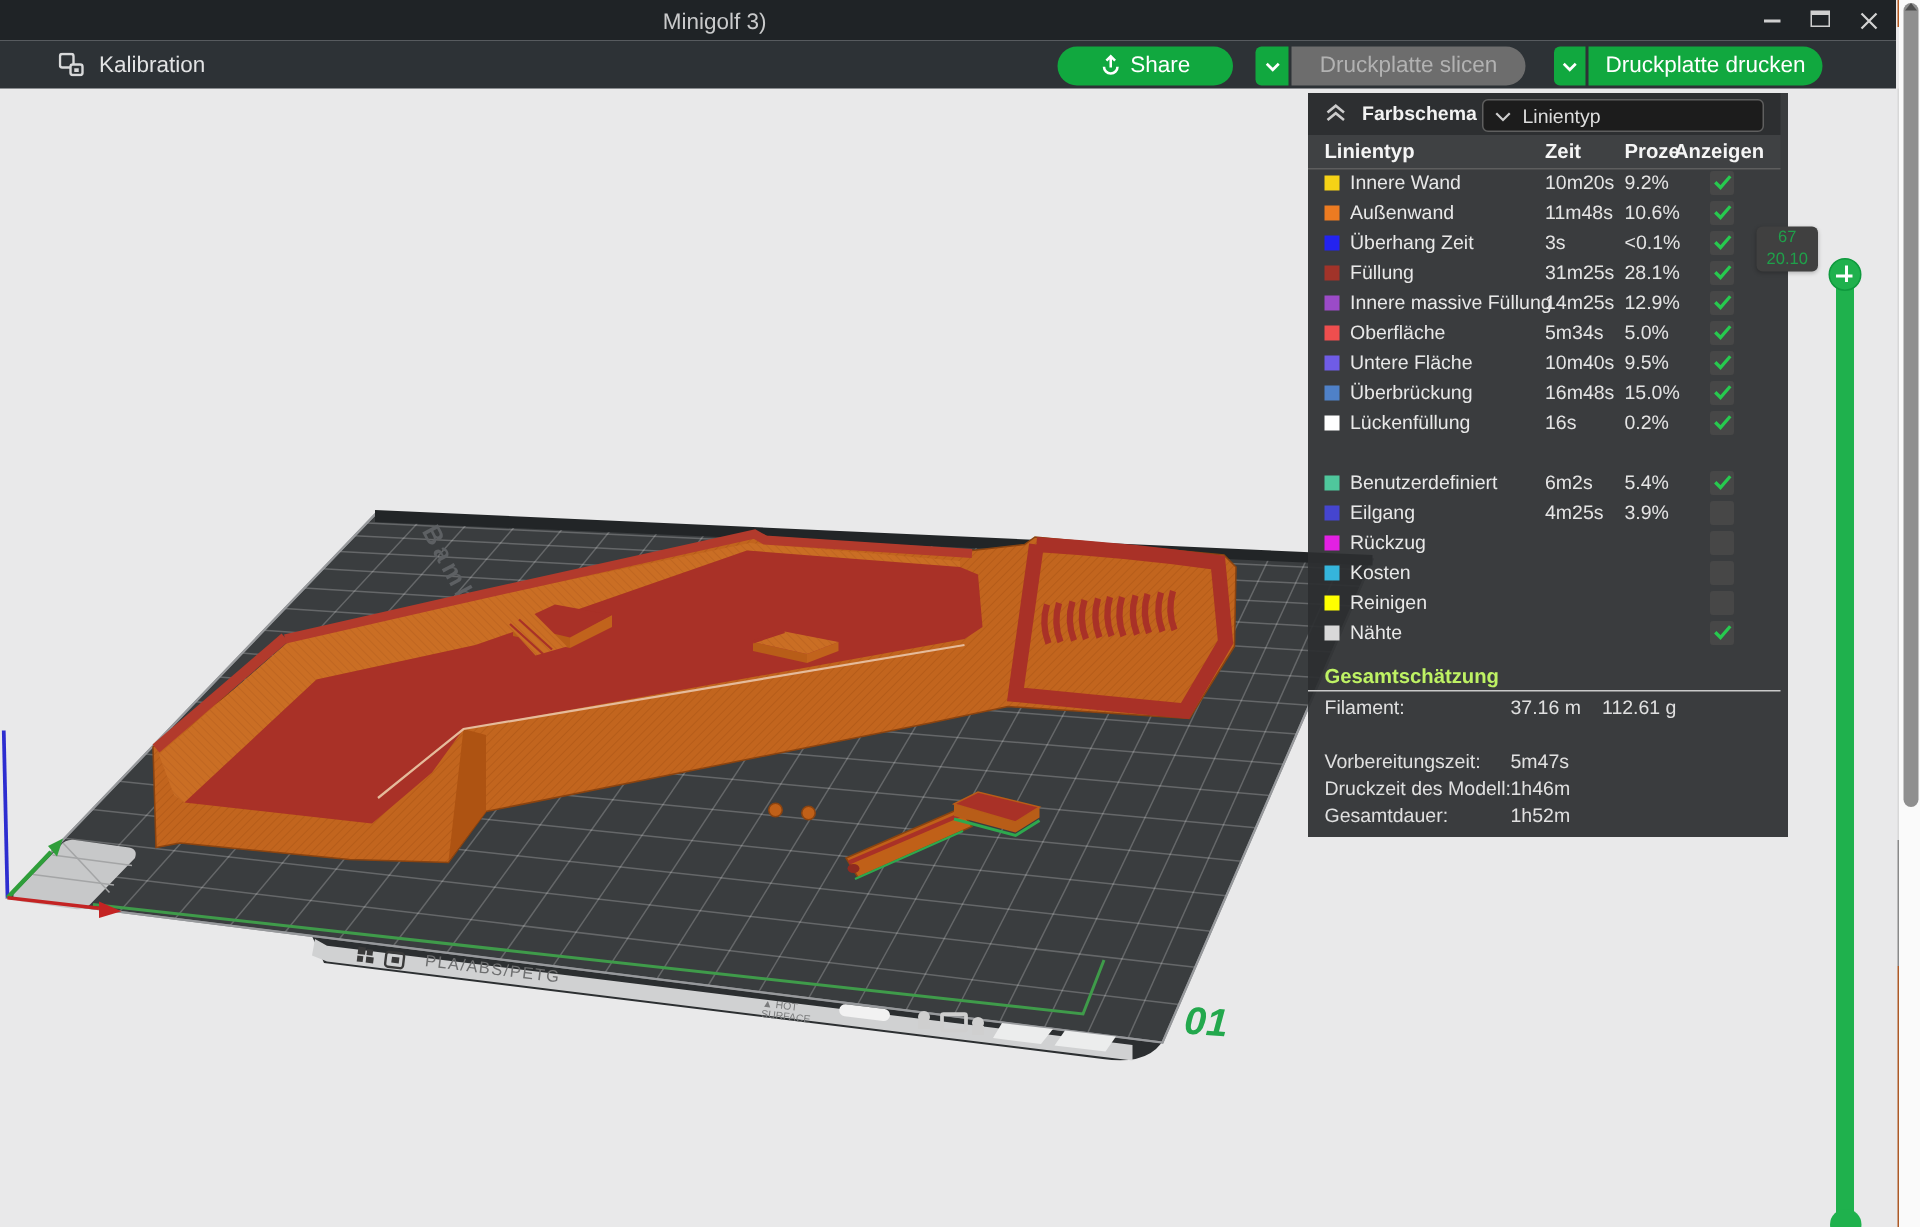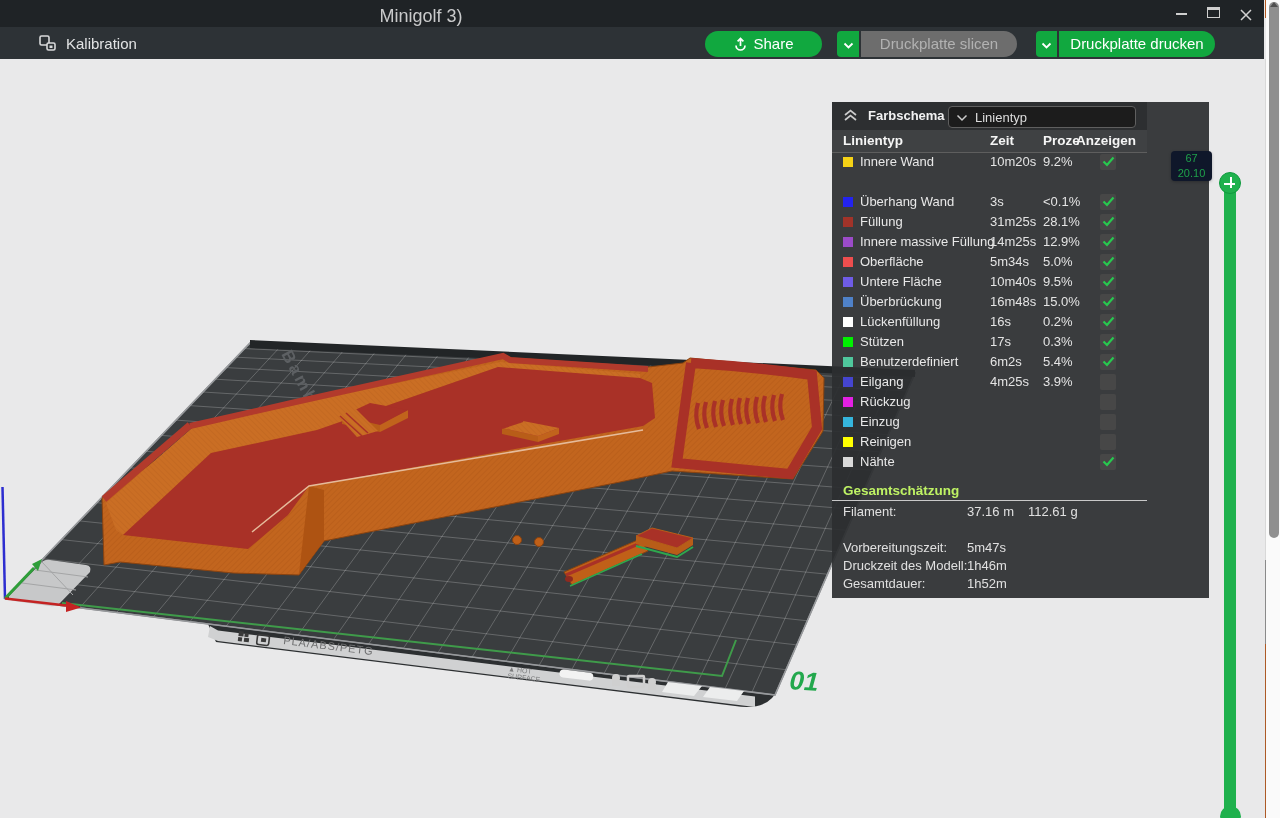--- a/index.html
+++ b/index.html
@@ -1,31 +1,31 @@
 <!DOCTYPE html>
 <html><head><meta charset="utf-8">
 <style>
 *{margin:0;padding:0;box-sizing:border-box;font-family:"Liberation Sans",sans-serif;}
 html,body{width:1280px;height:818px;overflow:hidden;background:#e9e9ea;}
 #titlebar{position:absolute;left:0;top:0;width:1264px;height:27px;background:#1f2326;}
-#title{position:absolute;left:331px;top:6px;width:180px;text-align:center;font-size:18px;color:#c9cacb;}
+#title{position:absolute;left:331px;top:6px;width:180px;text-align:right;font-size:15px;color:#c9cacb;}
 #wmin{position:absolute;left:1176px;top:13px;width:11px;height:2px;background:#cfcfcf;}
 #wmax{position:absolute;left:1207px;top:7px;width:13px;height:11px;border:1.5px solid #cfcfcf;border-top:3.5px solid #cfcfcf;}
 #wclose{position:absolute;left:1240px;top:7px;width:12px;height:12px;}
 #toolbar{position:absolute;left:0;top:27px;width:1264px;height:32px;background:#2d3236;}
 #tbicon{position:absolute;left:39px;top:35px;}
 #kalib{position:absolute;left:66px;top:35px;font-size:15px;color:#e2e3e4;}
 .gbtn{position:absolute;top:31px;height:26px;background:#11a83f;color:#fff;font-size:15px;text-align:center;line-height:26px;}
 #share{left:705px;width:117px;border-radius:13px;}
 #chev1{left:837px;width:22px;border-radius:4px 0 0 4px;}
 #chev2{left:1036px;width:21px;border-radius:4px 0 0 4px;}
 #slice{position:absolute;left:861px;top:31px;width:156px;height:26px;background:#6d6d6d;color:#b2b2b2;font-size:15px;text-align:center;line-height:26px;border-radius:0 13px 13px 0;}
 #print{left:1059px;width:156px;border-radius:0 13px 13px 0;}
 #viewport{position:absolute;left:0;top:59px;width:1264px;height:759px;background:#e9e9ea;}
-#panel{position:absolute;left:832px;top:62px;width:377px;height:496px;background:rgba(44,46,48,0.93);color:#e4e4e4;margin-top:40px;}
+#panel{position:absolute;left:872px;top:62px;width:320px;height:496px;background:rgba(44,46,48,0.93);color:#e4e4e4;}
 #phead{position:absolute;left:0;top:0;width:315px;height:28px;background:rgba(34,36,38,0.55);}
 #pcollapse{position:absolute;left:11px;top:5px;color:#cccccc;}
 #ptitle{position:absolute;left:36px;top:6px;font-size:13px;font-weight:bold;color:#f2f2f2;}
 #pdrop{position:absolute;left:116px;top:4px;width:188px;height:22px;background:#1c1c1c;border:1px solid #5f5f5f;border-radius:4px;}
 #pdrop span{position:absolute;left:26px;top:3px;font-size:13px;color:#dddddd;}
 #pdrop svg{position:absolute;left:7px;top:7px;}
 #thead{position:absolute;left:0;top:28px;width:315px;height:22px;background:rgba(68,70,72,0.5);font-weight:bold;font-size:13.5px;color:#f5f5f5;}
 #thead .c1{position:absolute;left:11px;top:3px;}
 #thead .c2{position:absolute;left:158px;top:3px;}
 #thead .c3{position:absolute;left:211px;top:3px;width:36px;overflow:hidden;white-space:nowrap;}
@@ -42,21 +42,21 @@
 #gline{position:absolute;left:0;top:398px;width:315px;height:1px;background:#c9c9c9;}
 .srow{position:absolute;left:0;width:315px;height:18px;font-size:13px;color:#e0e0e0;}
 .srow .sa{position:absolute;left:11px;top:0;}
 .srow .sb{position:absolute;left:135px;top:0;}
 .srow .sc{position:absolute;left:196px;top:0;}
 #slidertrack{position:absolute;left:1224px;top:183px;width:12px;height:635px;background:#1fb14d;}
 #sliderknob{position:absolute;left:1219px;top:172px;width:22px;height:22px;border-radius:50%;background:#1fb14d;border:1.5px solid #0f9a3e;}
 #sliderknob:before{content:"";position:absolute;left:9.5px;top:4px;width:2px;height:11px;background:#fff;}
 #sliderknob:after{content:"";position:absolute;left:4px;top:9.5px;width:11px;height:2px;background:#fff;}
 #botknob{position:absolute;left:1220px;top:806px;width:21px;height:21px;border-radius:50%;background:#1fb14d;}
-#tooltip{position:absolute;left:1171px;top:151px;width:41px;height:30px;background:#0f172a;border-radius:4px;box-shadow:0 1px 3px rgba(0,0,0,0.25);text-align:center;font-size:11px;color:#1fa04a;line-height:15px;}
+#tooltip{position:absolute;left:1171px;top:151px;width:41px;height:30px;background:#404040;border-radius:4px;box-shadow:0 1px 3px rgba(0,0,0,0.25);text-align:center;font-size:11px;color:#1fa04a;line-height:15px;}
 #sbtrack{position:absolute;left:1266px;top:0;width:14px;height:818px;background:#fafafa;}
 #sbthumb{position:absolute;left:1269px;top:2px;width:10px;height:536px;background:#8f8f8f;border-radius:5px;}
 #sbarrow{position:absolute;left:1270px;top:2px;width:0px;height:0;border-left:4px solid transparent;border-right:4px solid transparent;border-bottom:5px solid #4f4f4f;z-index:5;}
 .vline{position:absolute;width:1.5px;}
 </style></head>
 <body>
 <div id="viewport"><svg width="1264" height="759" viewBox="0 59 1264 759">
       <defs>
 <pattern id="h1" patternUnits="userSpaceOnUse" width="4" height="4" patternTransform="rotate(45)">
 <rect width="4" height="4" fill="#c2651e"></rect>
@@ -233,23 +233,32 @@
 <div id="tsep"></div>
 <div class="prow" style="top:50px">
       <span class="sw" style="background:#f5d216"></span>
       <span class="lb">Innere Wand</span>
       <span class="tm">10m20s</span>
       <span class="pc">9.2%</span>
       <span class="cb"><svg width="13" height="11" viewBox="0 0 13 11">
           <path d="M1.5,5.5 L5,9 L11.5,1.5" stroke="#27c94f" stroke-width="2.2" fill="none"></path>
         </svg></span>
     </div>
+    <div class="prow" style="top:70px">
+      <span class="sw" style="background:#ec7b21"></span>
+      <span class="lb">Außenwand</span>
+      <span class="tm">11m48s</span>
+      <span class="pc">10.6%</span>
+      <span class="cb"><svg width="13" height="11" viewBox="0 0 13 11">
+          <path d="M1.5,5.5 L5,9 L11.5,1.5" stroke="#27c94f" stroke-width="2.2" fill="none"></path>
+        </svg></span>
+    </div>
     <div class="prow" style="top:90px">
       <span class="sw" style="background:#2323f0"></span>
-      <span class="lb">Überhang Wand</span>
+      <span class="lb">Überhang Zeit</span>
       <span class="tm">3s</span>
       <span class="pc">&lt;0.1%</span>
       <span class="cb"><svg width="13" height="11" viewBox="0 0 13 11">
           <path d="M1.5,5.5 L5,9 L11.5,1.5" stroke="#27c94f" stroke-width="2.2" fill="none"></path>
         </svg></span>
     </div>
     <div class="prow" style="top:110px">
       <span class="sw" style="background:#a13329"></span>
       <span class="lb">Füllung</span>
       <span class="tm">31m25s</span>
@@ -292,29 +301,20 @@
       <span class="pc">15.0%</span>
       <span class="cb"><svg width="13" height="11" viewBox="0 0 13 11">
           <path d="M1.5,5.5 L5,9 L11.5,1.5" stroke="#27c94f" stroke-width="2.2" fill="none"></path>
         </svg></span>
     </div>
     <div class="prow" style="top:210px">
       <span class="sw" style="background:#ffffff"></span>
       <span class="lb">Lückenfüllung</span>
       <span class="tm">16s</span>
       <span class="pc">0.2%</span>
-      <span class="cb"><svg width="13" height="11" viewBox="0 0 13 11">
-          <path d="M1.5,5.5 L5,9 L11.5,1.5" stroke="#27c94f" stroke-width="2.2" fill="none"></path>
-        </svg></span>
-    </div>
-    <div class="prow" style="top:230px">
-      <span class="sw" style="background:#00f000"></span>
-      <span class="lb">Stützen</span>
-      <span class="tm">17s</span>
-      <span class="pc">0.3%</span>
       <span class="cb"><svg width="13" height="11" viewBox="0 0 13 11">
           <path d="M1.5,5.5 L5,9 L11.5,1.5" stroke="#27c94f" stroke-width="2.2" fill="none"></path>
         </svg></span>
     </div>
     <div class="prow" style="top:250px">
       <span class="sw" style="background:#4fc79c"></span>
       <span class="lb">Benutzerdefiniert</span>
       <span class="tm">6m2s</span>
       <span class="pc">5.4%</span>
       <span class="cb"><svg width="13" height="11" viewBox="0 0 13 11">
@@ -330,21 +330,21 @@
     </div>
     <div class="prow" style="top:290px">
       <span class="sw" style="background:#e320e3"></span>
       <span class="lb">Rückzug</span>
       <span class="tm"></span>
       <span class="pc"></span>
       <span class="cb"></span>
     </div>
     <div class="prow" style="top:310px">
       <span class="sw" style="background:#35b5dc"></span>
-      <span class="lb">Einzug</span>
+      <span class="lb">Kosten</span>
       <span class="tm"></span>
       <span class="pc"></span>
       <span class="cb"></span>
     </div>
     <div class="prow" style="top:330px">
       <span class="sw" style="background:#ffff00"></span>
       <span class="lb">Reinigen</span>
       <span class="tm"></span>
       <span class="pc"></span>
       <span class="cb"></span>

